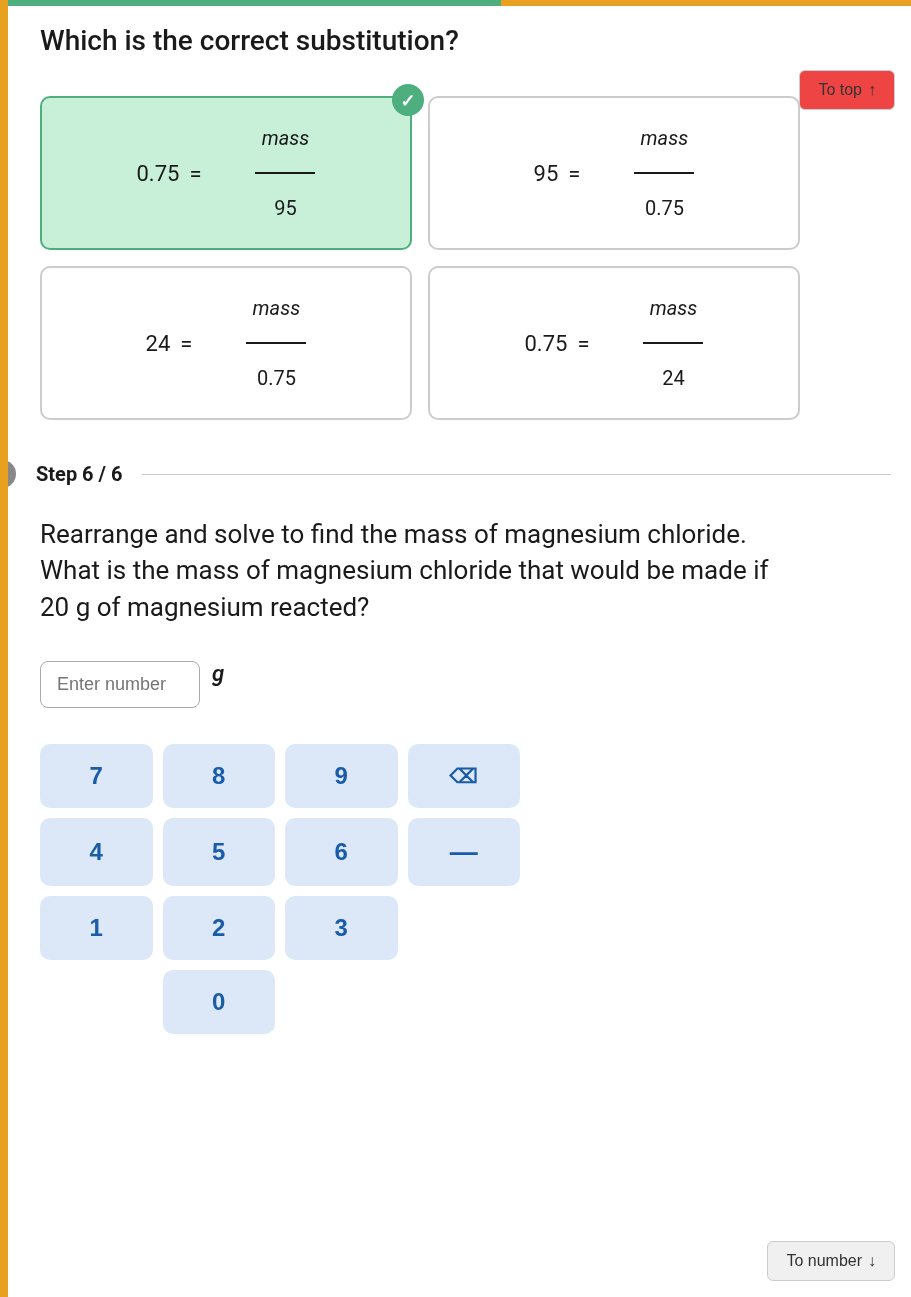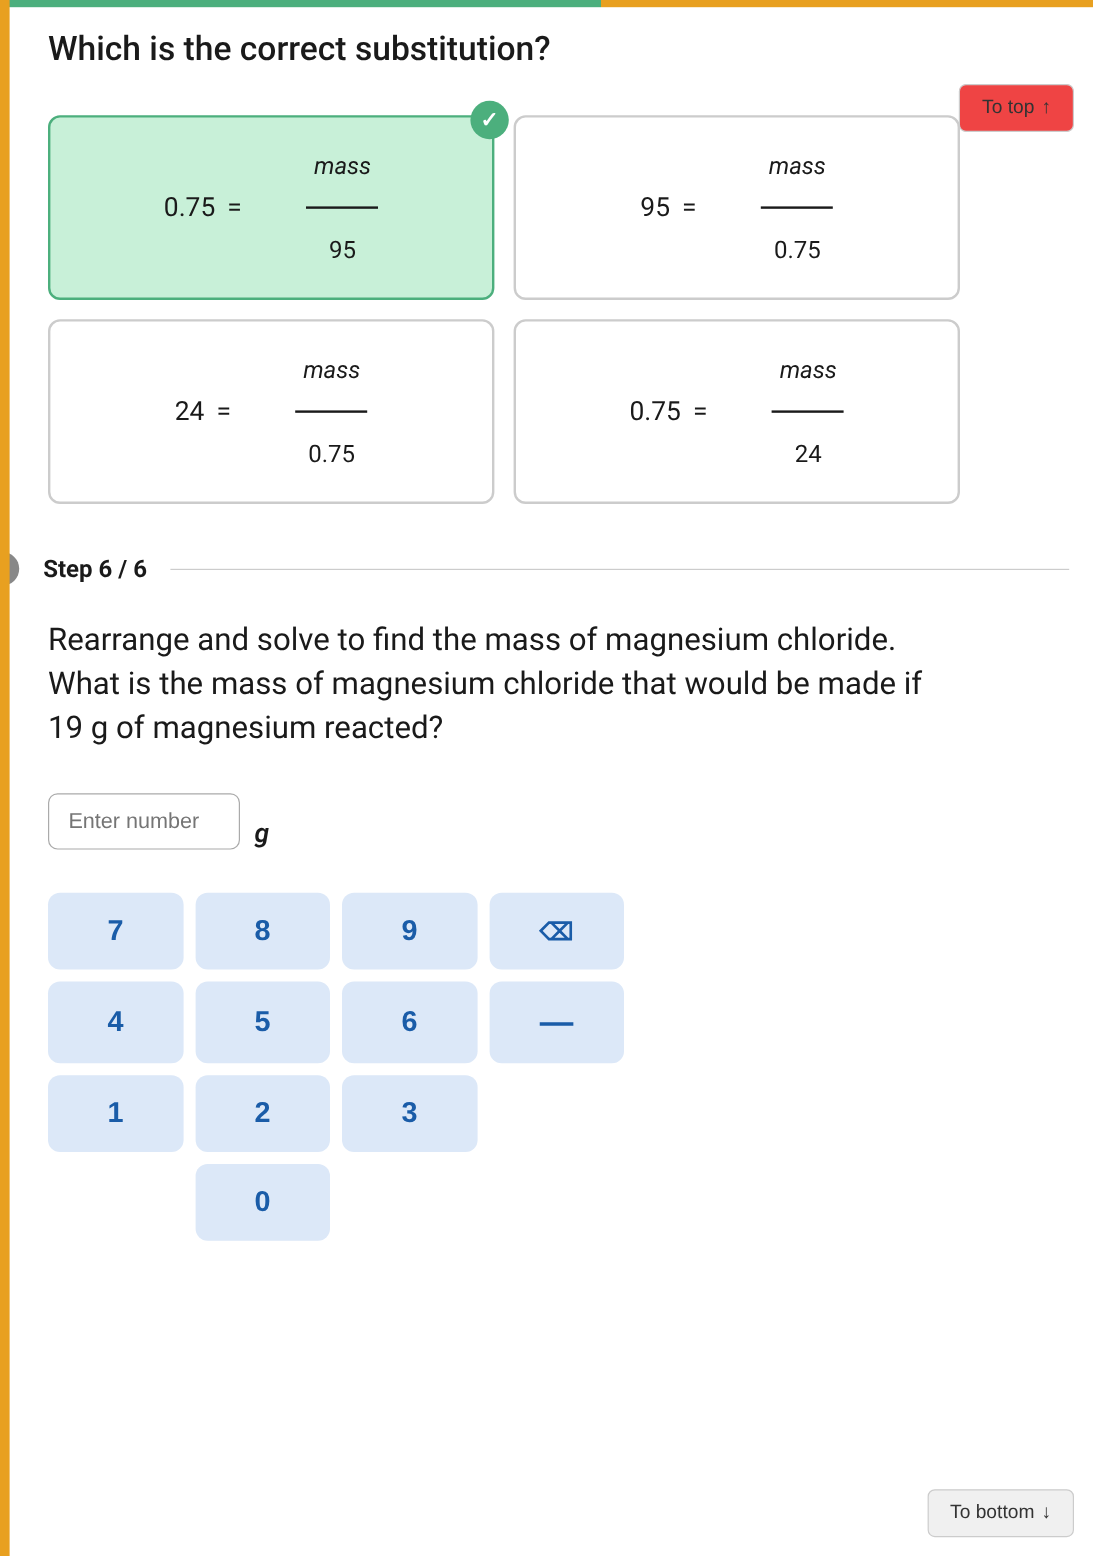--- a/index.html
+++ b/index.html
@@ -204,21 +204,21 @@
       font-size: 26px;
       color: #1a1a1a;
       line-height: 1.4;
       margin-bottom: 36px;
       max-width: 760px;
     }
 
     
     .input-row {
       display: flex;
-      align-items: flex-end;
+      align-items: flex-start;
       gap: 12px;
       margin-bottom: 36px;
     }
 
     .number-input {
       border: 1px solid #aaaaaa;
       border-radius: 8px;
       padding: 12px 16px;
       font-size: 18px;
       color: #888888;
@@ -362,21 +362,21 @@
     </div>
 
     <div class="step-divider">
       <div class="step-circle"></div>
       <span class="step-label">Step 6 / 6</span>
       <div class="step-line"></div>
     </div>
 
     <div class="step-instruction">Rearrange and solve to find the mass of magnesium chloride.</div>
 
-    <div class="step-question">What is the mass of magnesium chloride that would be made if 19 g of magnesium reacted?</div>
+    <div class="step-question">What is the mass of magnesium chloride that would be made if 20 g of magnesium reacted?</div>
 
     <div class="input-row">
       <input type="text" class="number-input" placeholder="Enter number" style="">
       <span class="unit-label">g</span>
     </div>
 
     <div>
 
       <div class="keypad">
         <button class="key-btn">7</button>
@@ -404,17 +404,17 @@
         <button class="key-btn">0</button>
         <div class="key-placeholder"></div>
         <div class="key-placeholder"></div>
       </div>
 
     </div>
 
   </div>
 
   <button class="to-bottom-btn">
-    <span>To bottom</span>
+    <span>To number</span>
     <span>↓</span>
   </button>
 
 </div>
 
 </body></html>

